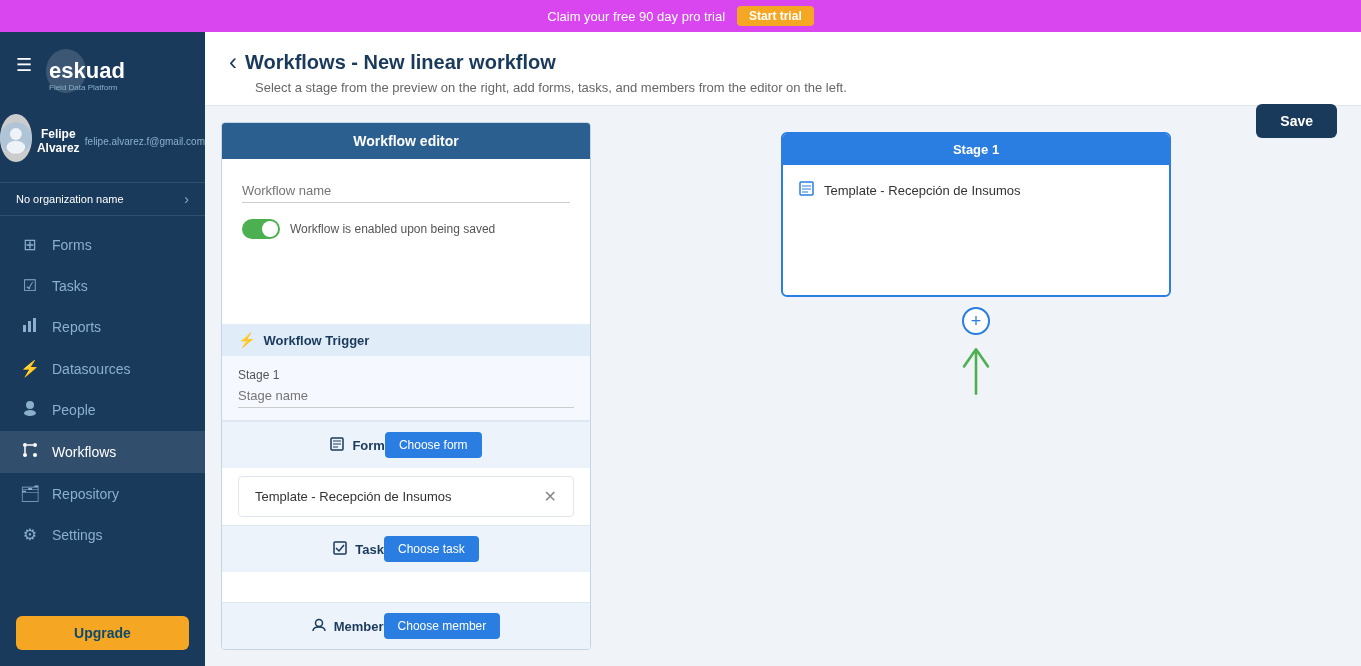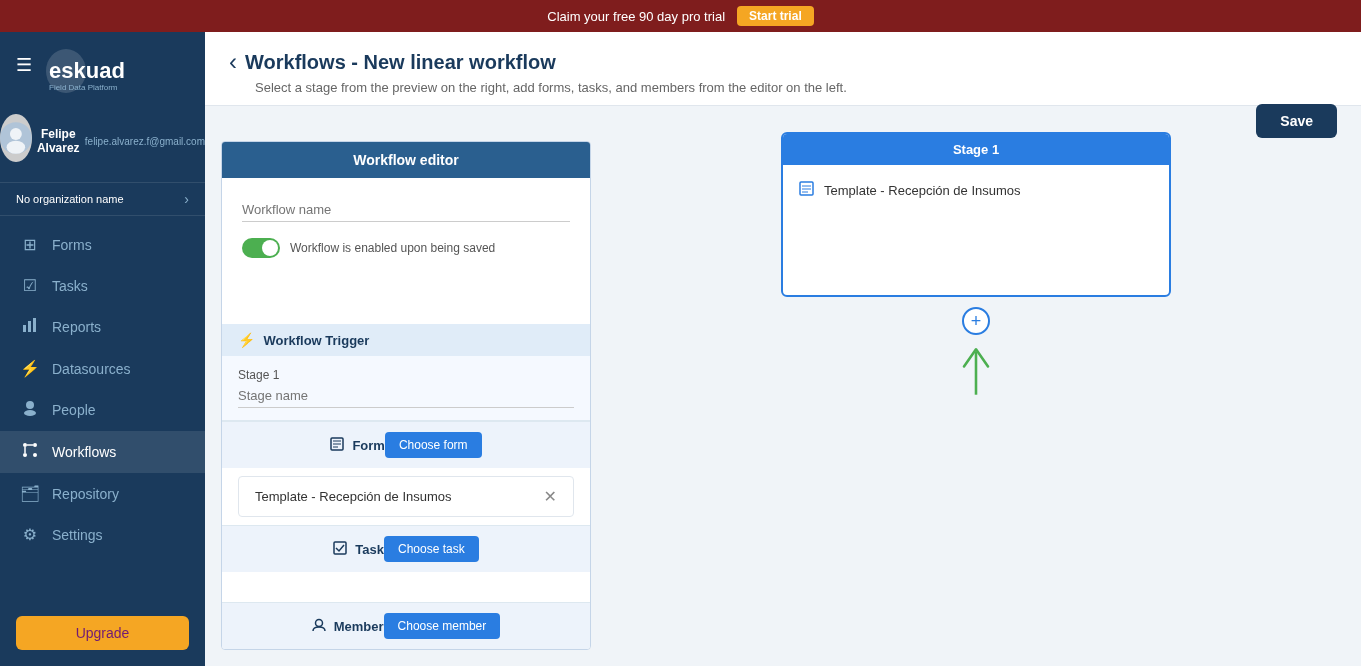--- a/index.html
+++ b/index.html
@@ -1,20 +1,20 @@
 <!DOCTYPE html>
 <html><head>
   <meta charset="utf-8">
   <style>
     * { box-sizing: border-box; margin: 0; padding: 0; }
     body { font-family: 'Segoe UI', Arial, sans-serif; display: flex; flex-direction: column; height: 666px; width: 1361px; overflow: hidden; }
 
     
     .top-banner {
-      background: #7f1d1d;
+      background: #d946ef;
       color: #fff;
       text-align: center;
       padding: 6px 0;
       font-size: 13px;
       display: flex;
       align-items: center;
       justify-content: center;
       gap: 12px;
       flex-shrink: 0;
     }
@@ -128,26 +128,26 @@
     }
     .nav-icon {
       font-size: 16px;
       width: 20px;
       text-align: center;
     }
 
     .upgrade-btn {
       margin: 16px;
       background: #f5a623;
-      color: #701a75;
+      color: #0c4a6e;
       border: none;
       border-radius: 6px;
       padding: 9px 0;
       font-size: 14px;
-      font-weight: 400;
+      font-weight: 700;
       cursor: pointer;
       width: calc(100% - 32px);
     }
 
     
     .content-area {
       flex: 1;
       background: #f0f4f8;
       display: flex;
       flex-direction: column;
@@ -212,21 +212,20 @@
     .editor-panel {
       width: 370px;
       flex-shrink: 0;
       display: flex;
       flex-direction: column;
       gap: 0;
       border: 1px solid #c5d5e8;
       border-radius: 4px;
       overflow: hidden;
       background: #fff;
-      margin-top: 19px;
     }
 
     .editor-header {
       background: #2a5f8f;
       color: #fff;
       text-align: center;
       padding: 10px;
       font-size: 14px;
       font-weight: 600;
     }

